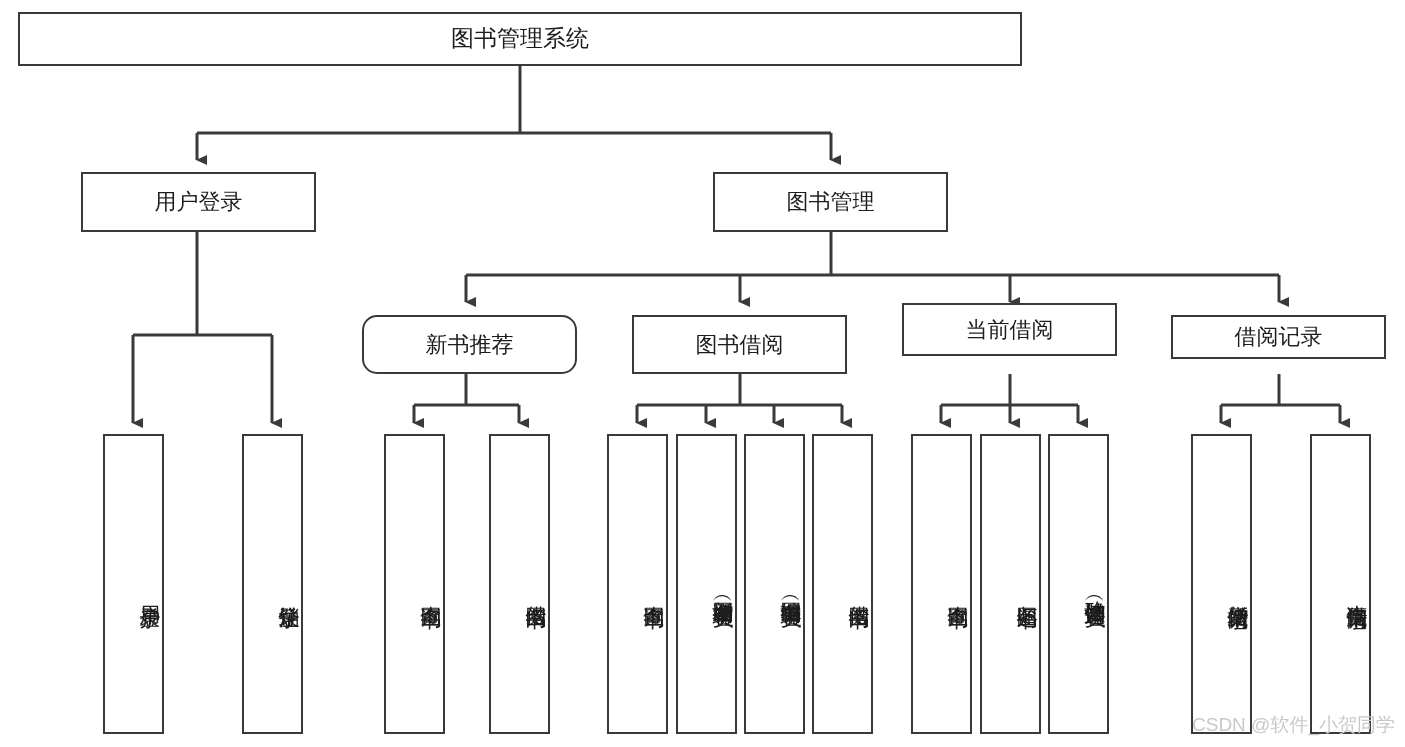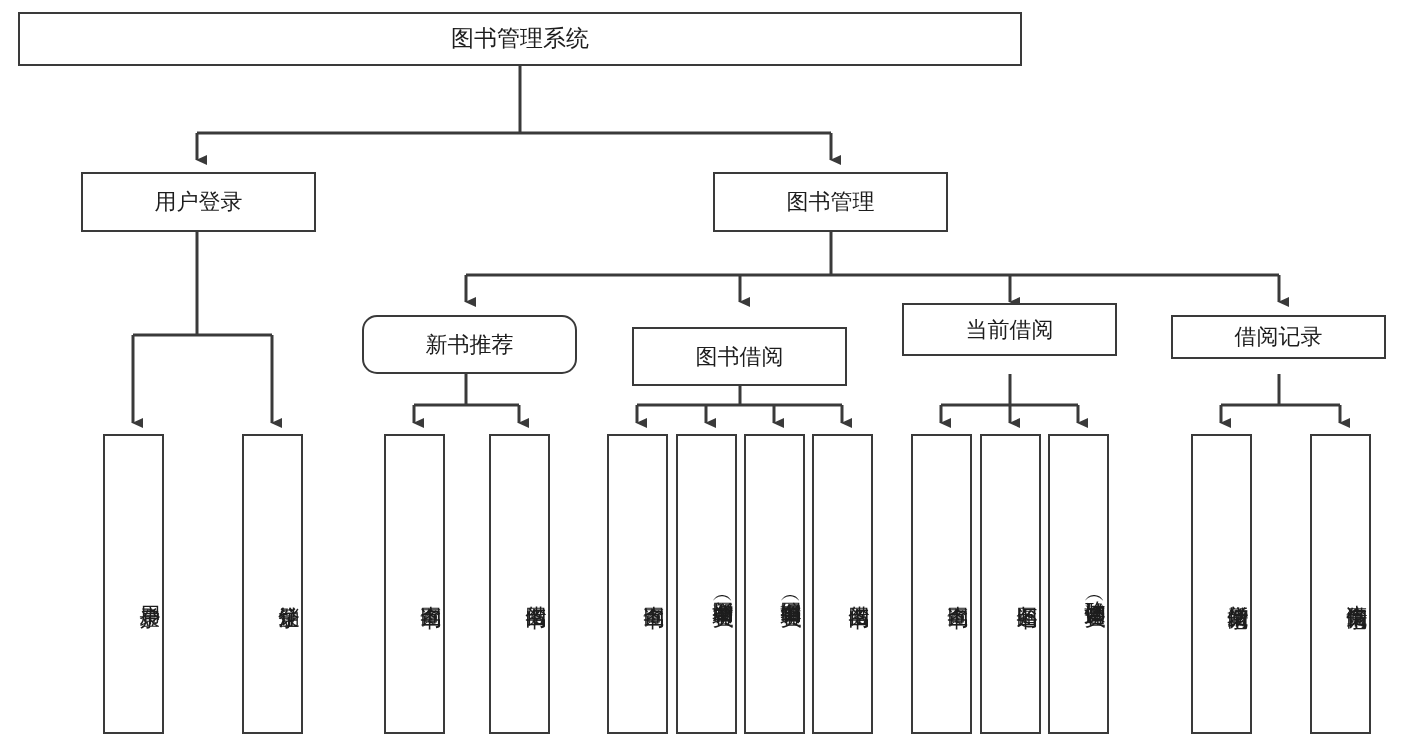--- a/index.html
+++ b/index.html
@@ -130,21 +130,21 @@
   <div class="node h" style="left:81px; top:172px; width:235px; height:60px;">
     <span class="lbl">用户登录</span>
   </div>
   <div class="node h" style="left:713px; top:172px; width:235px; height:60px;">
     <span class="lbl">图书管理</span>
   </div>
 
   <div class="node h" style="left:362px; top:315px; width:215px; height:59px;border-radius:15px;">
     <span class="lbl">新书推荐</span>
   </div>
-  <div class="node h" style="left:632px; top:315px; width:215px; height:59px;margin-top:12px;">
+  <div class="node h" style="left:632px; top:315px; width:215px; height:59px;">
     <span class="lbl">图书借阅</span>
   </div>
   <div class="node h" style="left:902px; top:303px; width:215px; height:53px;">
     <span class="lbl">当前借阅</span>
   </div>
   <div class="node h" style="left:1171px; top:315px; width:215px; height:44px;">
     <span class="lbl">借阅记录</span>
   </div>
 
   <div class="node v" style="left:103px; top:434px; width:61px; height:300px;">
@@ -184,14 +184,15 @@
     <span class="lbl">确认归还（管理员）</span>
   </div>
 
   <div class="node v" style="left:1191px; top:434px; width:61px; height:300px;">
     <span class="lbl">新增借阅记录</span>
   </div>
   <div class="node v" style="left:1310px; top:434px; width:61px; height:300px;">
     <span class="lbl">查询借阅记录</span>
   </div>
 
+  <div class="watermark">CSDN @软件_小贺同学</div>
 
 </div>
 
 </body></html>

